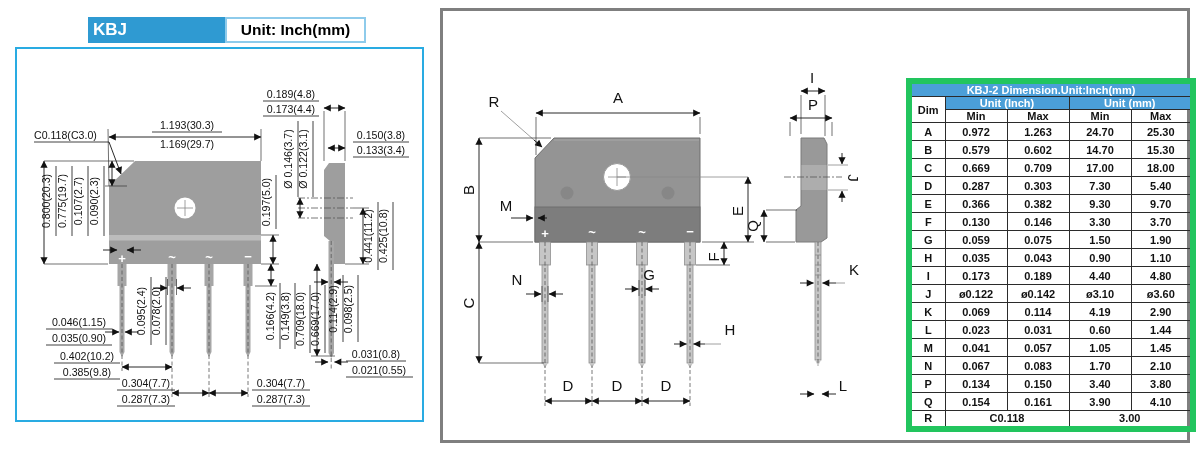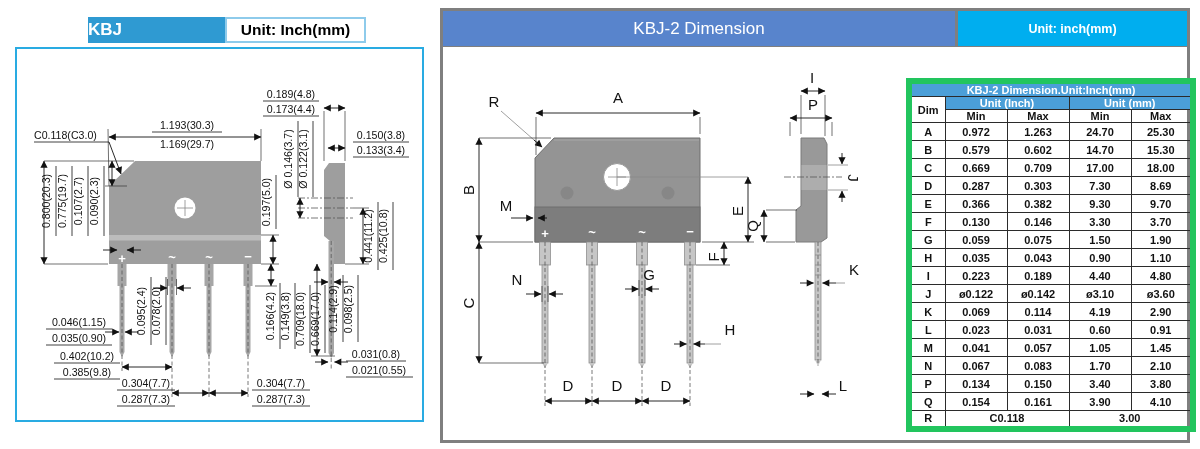--- a/index.html
+++ b/index.html
@@ -5,21 +5,21 @@
   :root{
     --panel_border_blue:#29abe2; --left_title_blue:#2f9ad2; --right_title_blue:#5884cc;
     --accent_cyan:#00aeef; --table_header_blue:#4b9fd8; --frame_gray:#7f7f7f;
   }
   *{box-sizing:border-box;margin:0;padding:0}
   body{font-family:"Liberation Sans",sans-serif;background:#fff}
   .stage{position:relative;width:1200px;height:449px;background:#fff;overflow:hidden}
 
   
   .kbj-title{position:absolute;left:88px;top:17px;width:137px;height:26px;background:var(--left_title_blue);
-    color:#fff;font-weight:bold;font-size:17px;line-height:25px;}
+    color:#fff;font-weight:bold;font-size:17px;line-height:25px;padding-left:5px}
   .kbj-unit{position:absolute;left:225px;top:17px;width:141px;height:26px;border:2px solid #8ecbeb;
     color:#000;font-weight:bold;font-size:15.5px;line-height:22px;text-align:center;background:#fff}
   .left-panel{position:absolute;left:15px;top:47px;width:409px;height:375px;border:2px solid var(--panel_border_blue);background:#fff}
 
   
   .right-panel{position:absolute;left:440px;top:8px;width:750px;height:435px;border:3px solid var(--frame_gray);background:#fff}
   .right-header{position:absolute;left:0;top:0;width:100%;height:36px;display:flex;background:var(--frame_gray);border-bottom:1px solid var(--frame_gray)}
   .rh-title{flex:0 0 512px;background:var(--right_title_blue);color:#fff;font-size:17px;display:flex;align-items:center;justify-content:center}
   .rh-gap{flex:0 0 3px}
   .rh-unit{flex:1;background:var(--accent_cyan);color:#fff;font-weight:bold;font-size:12.5px;display:flex;align-items:center;justify-content:center}
@@ -222,25 +222,20 @@
         <text class="dl" transform="rotate(-90 302 270)" x="302" y="270" text-anchor="middle">0.669(17.0)</text>
         <text class="dl" transform="rotate(-90 320 260)" x="320" y="260" text-anchor="middle">0.114(2.9)</text>
         <text class="dl" transform="rotate(-90 335 260)" x="335" y="260" text-anchor="middle">0.098(2.5)</text>
         <text class="dl" x="359" y="309" text-anchor="middle">0.031(0.8)</text>
         <text class="dl" x="362" y="325" text-anchor="middle">0.021(0.55)</text>
       </g>
     </svg>
   </div>
 
   <div class="right-panel">
-    <div class="right-header">
-      <div class="rh-title">KBJ-2 Dimension</div>
-      <div class="rh-gap"></div>
-      <div class="rh-unit">Unit: inch(mm)</div>
-    </div>
 
     <svg width="460" height="375" viewBox="0 0 460 375" style="position:absolute;left:1px;top:49px">
       <defs>
         <marker id="m2" viewBox="0 0 10 10" refX="9.5" refY="5" markerWidth="10" markerHeight="8" orient="auto-start-reverse">
           <path d="M0 0L10 5L0 10z" fill="#111"></path>
         </marker>
       </defs>
 
       <g>
         <polygon points="91,98 110,78 256,78 256,182 91,182" fill="#949494" stroke="#6e6e6e" stroke-width="1"></polygon>
@@ -420,21 +415,21 @@
             <td>0.669</td>
             <td>0.709</td>
             <td>17.00</td>
             <td>18.00</td>
           </tr>
       <tr class="t-data">
             <td>D</td>
             <td>0.287</td>
             <td>0.303</td>
             <td>7.30</td>
-            <td>8.69</td>
+            <td>5.40</td>
           </tr>
       <tr class="t-data">
             <td>E</td>
             <td>0.366</td>
             <td>0.382</td>
             <td>9.30</td>
             <td>9.70</td>
           </tr>
       <tr class="t-data">
             <td>F</td>
@@ -452,21 +447,21 @@
           </tr>
       <tr class="t-data">
             <td>H</td>
             <td>0.035</td>
             <td>0.043</td>
             <td>0.90</td>
             <td>1.10</td>
           </tr>
       <tr class="t-data">
             <td>I</td>
-            <td>0.223</td>
+            <td>0.173</td>
             <td>0.189</td>
             <td>4.40</td>
             <td>4.80</td>
           </tr>
       <tr class="t-data">
             <td>J</td>
             <td>ø0.122</td>
             <td>ø0.142</td>
             <td>ø3.10</td>
             <td>ø3.60</td>
@@ -476,21 +471,21 @@
             <td>0.069</td>
             <td>0.114</td>
             <td>4.19</td>
             <td>2.90</td>
           </tr>
       <tr class="t-data">
             <td>L</td>
             <td>0.023</td>
             <td>0.031</td>
             <td>0.60</td>
-            <td>0.91</td>
+            <td>1.44</td>
           </tr>
       <tr class="t-data">
             <td>M</td>
             <td>0.041</td>
             <td>0.057</td>
             <td>1.05</td>
             <td>1.45</td>
           </tr>
       <tr class="t-data">
             <td>N</td>

